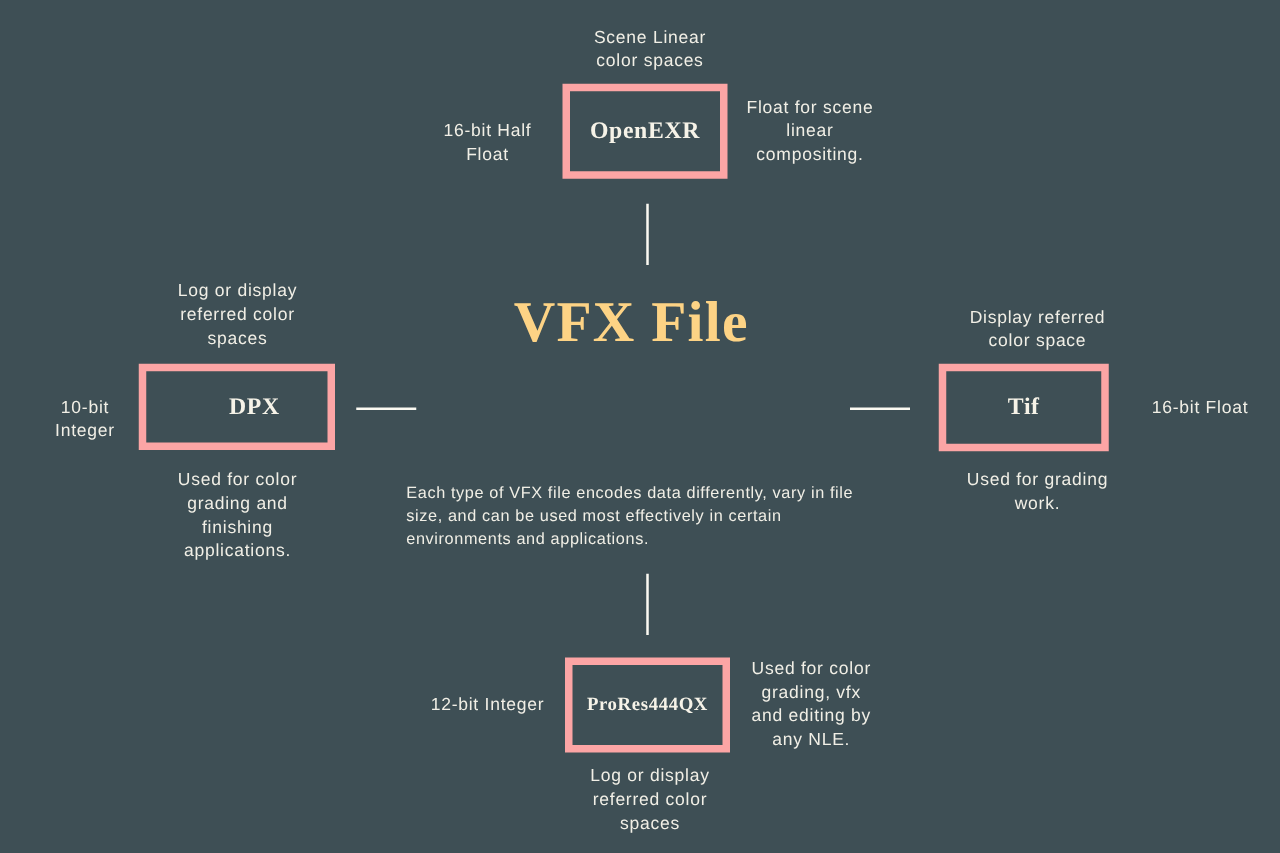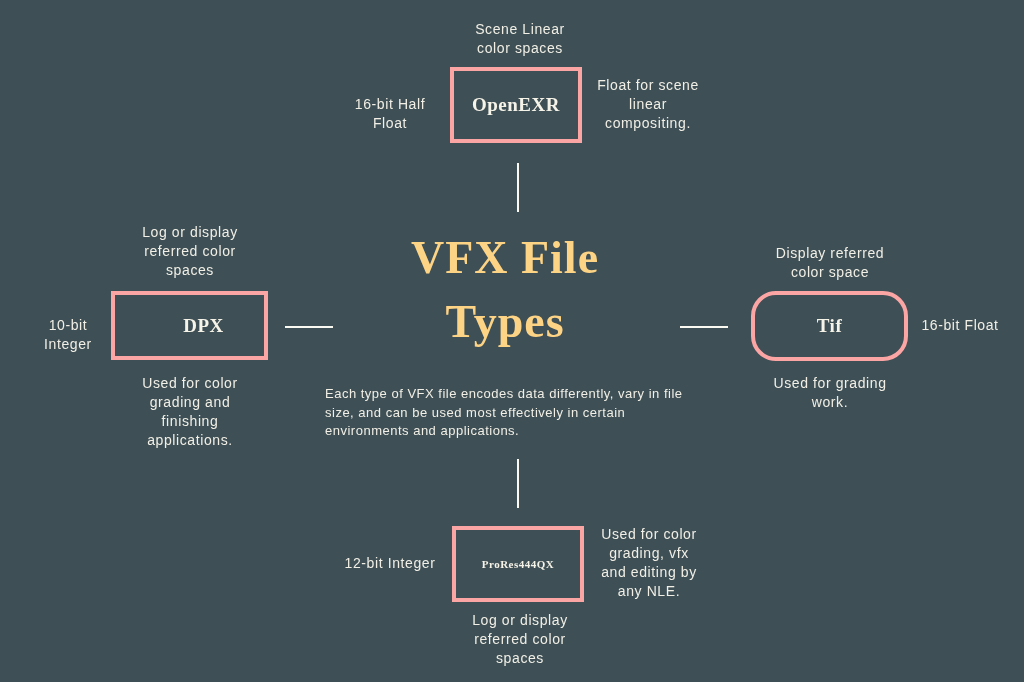--- a/index.html
+++ b/index.html
@@ -7,21 +7,21 @@
     width: 1024px; height: 682px; position: relative; overflow: hidden;
     background: #3e4f55;
     font-family: "Liberation Sans", sans-serif;
     color: #f1efe6;
   }
   .txt {
     position: absolute; text-align: center; font-size: 14px; line-height: 19px;
     letter-spacing: 0.6px; color: #f1efe6; white-space: pre-line;
   }
   .box {
-    position: absolute; border: 4px solid #fca5a5; box-sizing: border-box;
+    position: absolute; border: 6px solid #fca5a5; box-sizing: border-box;
     display: flex; align-items: center; justify-content: center;
   }
   .box-label {
     font-family: "Liberation Serif", serif; font-weight: bold; color: #f6f3e8;
     font-size: 19px; letter-spacing: 0.5px;
   }
   .hline { position: absolute; height: 2px; background: #fbfaf2; }
   .vline { position: absolute; width: 2px; background: #fbfaf2; }
   .title {
     position: absolute; left: 340px; top: 226px; width: 330px; text-align: center;
@@ -31,21 +31,20 @@
   .subtitle {
     position: absolute; left: 325px; top: 385px; width: 385px; text-align: left;
     font-size: 13px; line-height: 18.5px; letter-spacing: 0.5px; color: #f1efe6;
   }
 </style>
 </head>
 <body>
 
 <div class="title">
   <div>VFX File</div>
-  <div>Types</div>
 </div>
 <div class="subtitle">Each type of VFX file encodes data differently, vary in file size, and can be used most effectively in certain environments and applications.</div>
 
 <div class="vline" style="left:517px; top:163px; height:49px;"></div>
 <div class="vline" style="left:517px; top:459px; height:49px;"></div>
 <div class="hline" style="left:285px; top:326px; width:48px;"></div>
 <div class="hline" style="left:680px; top:326px; width:48px;"></div>
 
 <div class="txt" style="left:440px; top:20px; width:160px;">Scene Linear
 color spaces</div>
@@ -66,29 +65,29 @@
 </div>
 <div class="txt" style="left:30px; top:316px; width:76px;text-align:center;">10-bit
 Integer</div>
 <div class="txt" style="left:115px; top:374px; width:150px;">Used for color
 grading and
 finishing
 applications.</div>
 
 <div class="txt" style="left:755px; top:244px; width:150px;">Display referred
 color space</div>
-<div class="box" style="left:751px; top:291px; width:157px; height:70px;border-radius:25px;">
+<div class="box" style="left:751px; top:291px; width:136px; height:70px;">
   <span class="box-label">Tif</span>
 </div>
 <div class="txt" style="left:912px; top:316px; width:96px;">16-bit Float</div>
 <div class="txt" style="left:755px; top:374px; width:150px;">Used for grading
 work.</div>
 
 <div class="box" style="left:452px; top:526px; width:132px; height:76px;">
-  <span class="box-label" style="font-size:11px;">ProRes444QX</span>
+  <span class="box-label" style="font-size:15px;">ProRes444QX</span>
 </div>
 <div class="txt" style="left:335px; top:554px; width:110px;">12-bit Integer</div>
 <div class="txt" style="left:584px; top:525px; width:130px;">Used for color
 grading, vfx
 and editing by
 any NLE.</div>
 <div class="txt" style="left:445px; top:611px; width:150px;">Log or display
 referred color
 spaces</div>
 

